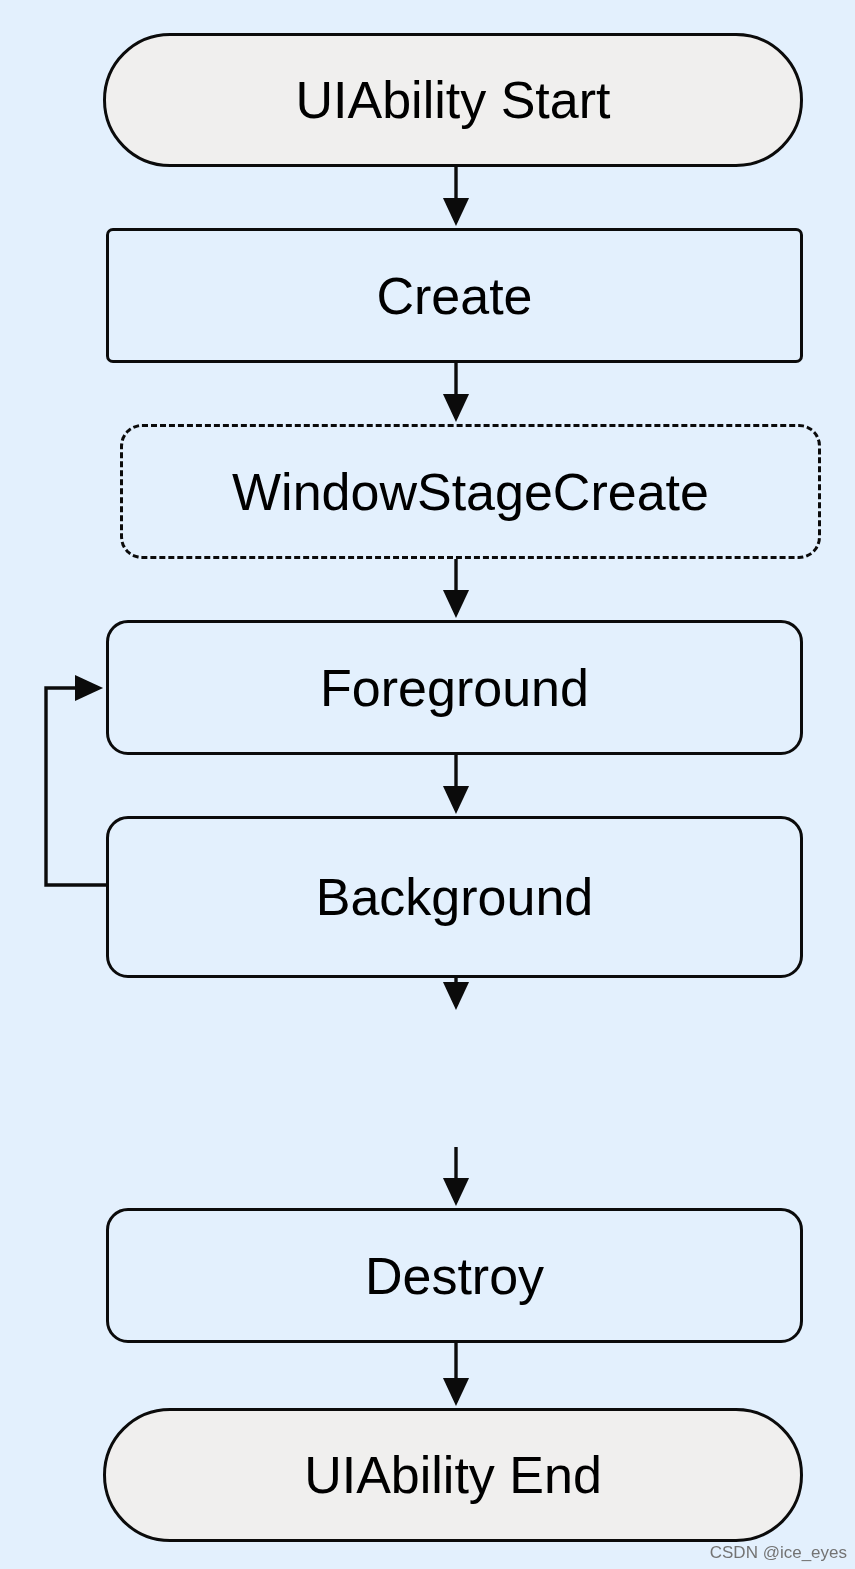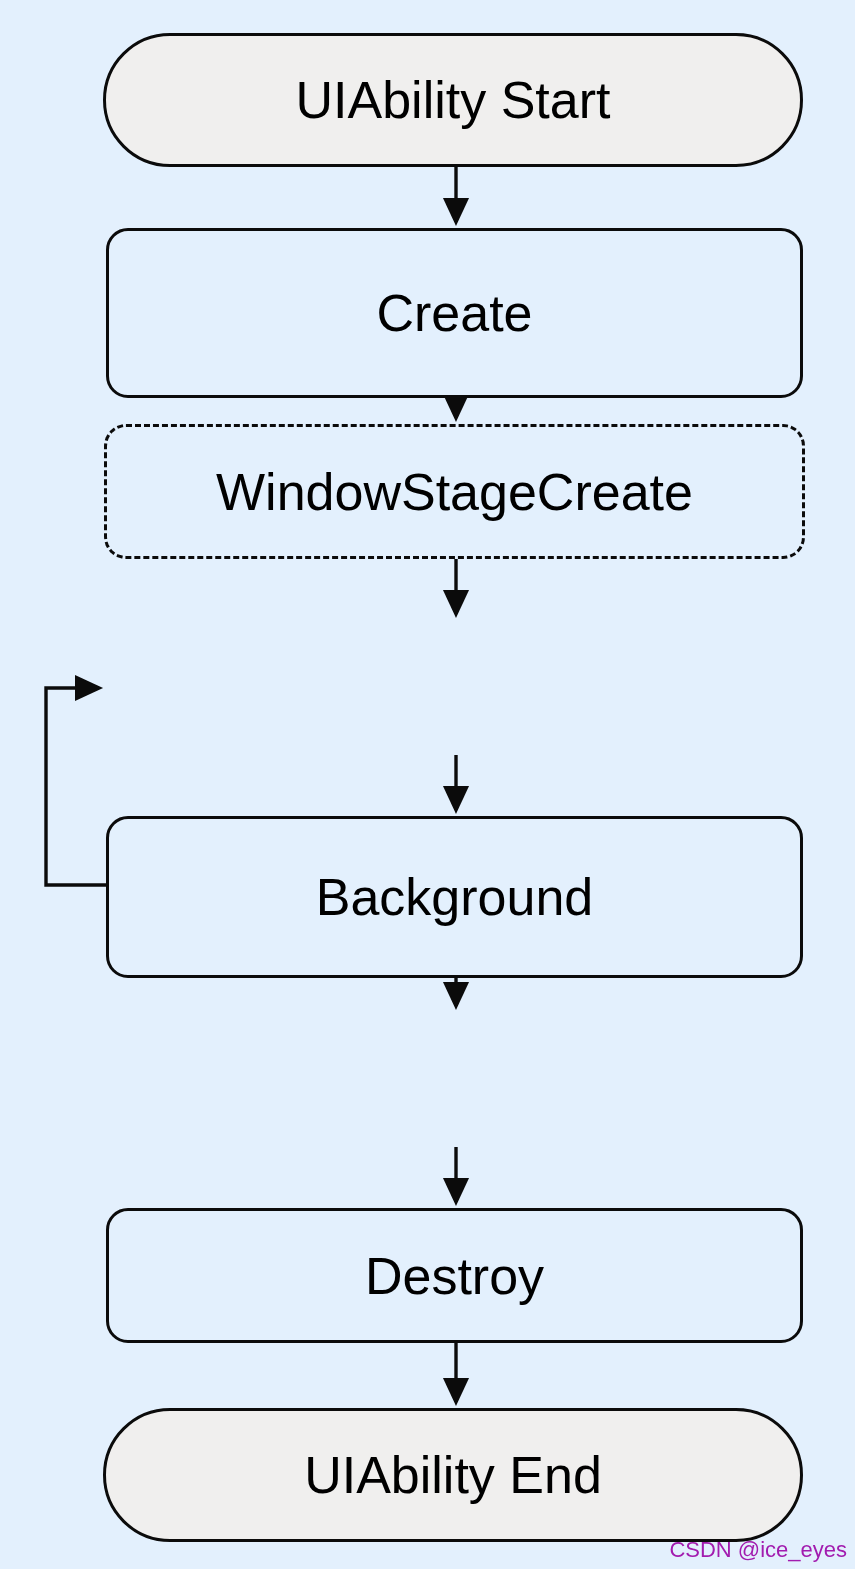--- a/index.html
+++ b/index.html
@@ -58,22 +58,22 @@
     left: 0;
     top: 0;
     width: 855px;
     height: 1569px;
     pointer-events: none;
   }
   #watermark {
     position: absolute;
     right: 8px;
     bottom: 6px;
-    font-size: 22px;
-    color: #a21caf;
+    font-size: 17px;
+    color: #737373;
     font-family: "Liberation Sans", sans-serif;
     white-space: nowrap;
   }
 </style>
 </head>
 <body>
 
 <div id="flowchart">
 
   <svg id="edges" viewBox="0 0 855 1569" width="855" height="1569" xmlns="http://www.w3.org/2000/svg">
@@ -100,28 +100,31 @@
       <line x1="456" y1="1343" x2="456" y2="1402" marker-end="url(#arrowhead)"></line>
 
       <path d="M 106 885 L 46 885 L 46 688 L 99 688" marker-end="url(#arrowhead)"></path>
     </g>
   </svg>
 
   <div class="node-shape node-stadium" style="left:103px; top:33px; width:700px; height:134px;">
     <span class="node-label">UIAbility Start</span>
   </div>
 
-  <div class="node-shape node-rect" style="left:106px; top:228px; width:697px; height:170px;">
+  <div class="node-shape node-rect" style="left:106px; top:228px; width:697px; height:135px;border-radius:7px;">
     <span class="node-label">Create</span>
   </div>
 
-  <div class="node-shape node-dashed" style="left:104px; top:424px; width:701px; height:135px;">
+  <div class="node-shape node-dashed" style="left:120px; top:424px; width:701px; height:135px;">
     <span class="node-label">WindowStageCreate</span>
   </div>
 
+  <div class="node-shape node-rect" style="left:106px; top:620px; width:697px; height:135px;">
+    <span class="node-label">Foreground</span>
+  </div>
 
   <div class="node-shape node-rect" style="left:106px; top:816px; width:697px; height:162px;">
     <span class="node-label">Background</span>
   </div>
 
 
   <div class="node-shape node-rect" style="left:106px; top:1208px; width:697px; height:135px;">
     <span class="node-label">Destroy</span>
   </div>
 

